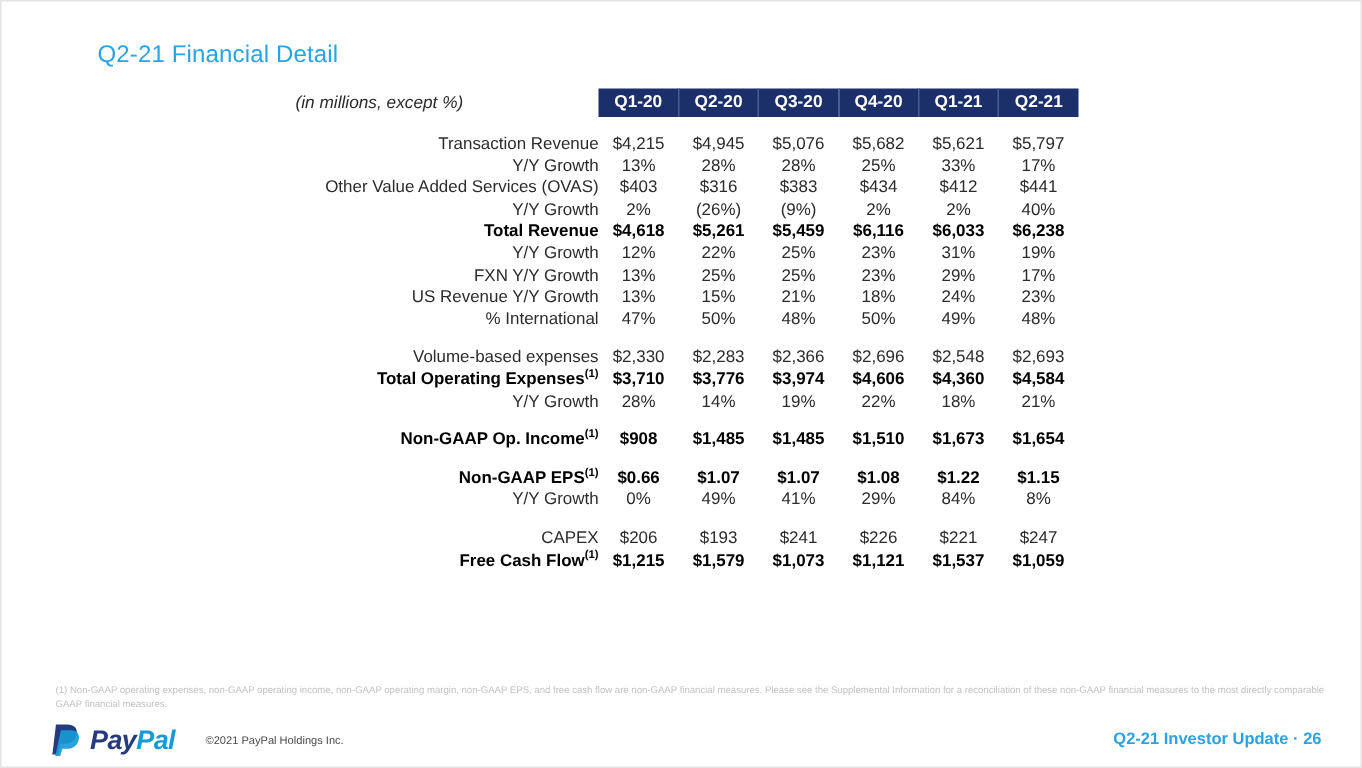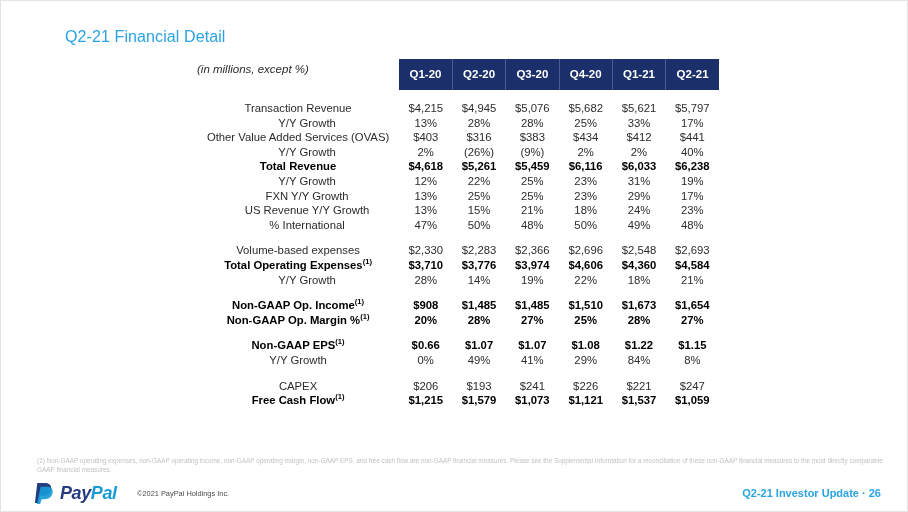--- a/index.html
+++ b/index.html
@@ -68,31 +68,31 @@
 
   thead th.hdr-label {
     background: transparent;
   }
   thead th.hdr-cell {
     background: #1b2f6b;
     color: #ffffff;
     font-size: 11.5px;
     font-weight: bold;
     text-align: center;
-    height: 31px;
+    height: 19px;
     line-height: 19px;
     border-left: 1px solid #4a5d93;
     border-right: 1px solid #4a5d93;
   }
   thead th.hdr-cell.first { border-left: none; }
   thead th.hdr-cell.last  { border-right: none; }
   thead tr.spacer th { height: 11px; background: transparent; }
 
   td.lbl {
-    text-align: center;
+    text-align: right;
     padding-left: 0;
     white-space: nowrap;
   }
   td.lbl.indent { padding-left: 18px; }
   td.val {
     text-align: center;
     white-space: nowrap;
   }
   tr.bold td { font-weight: bold; color: #000000; margin-left: 13px; }
   tr.gap td { height: 11px; line-height: 11px; font-size: 0; }
@@ -307,29 +307,20 @@
           </tr>
           <tr class="bold">
             <td class="lbl"><span>Non-GAAP Op. Income</span><sup class="fn">(1)</sup></td>
             <td class="val">$908</td>
             <td class="val">$1,485</td>
             <td class="val">$1,485</td>
             <td class="val">$1,510</td>
             <td class="val">$1,673</td>
             <td class="val">$1,654</td>
           </tr>
-          <tr class="bold">
-            <td class="lbl"><span>Non-GAAP Op. Margin %</span><sup class="fn">(1)</sup></td>
-            <td class="val">20%</td>
-            <td class="val">28%</td>
-            <td class="val">27%</td>
-            <td class="val">25%</td>
-            <td class="val">28%</td>
-            <td class="val">27%</td>
-          </tr>
           <tr class="gap">
             <td colspan="7"></td>
           </tr>
           <tr class="bold">
             <td class="lbl"><span>Non-GAAP EPS</span><sup class="fn">(1)</sup></td>
             <td class="val">$0.66</td>
             <td class="val">$1.07</td>
             <td class="val">$1.07</td>
             <td class="val">$1.08</td>
             <td class="val">$1.22</td>

